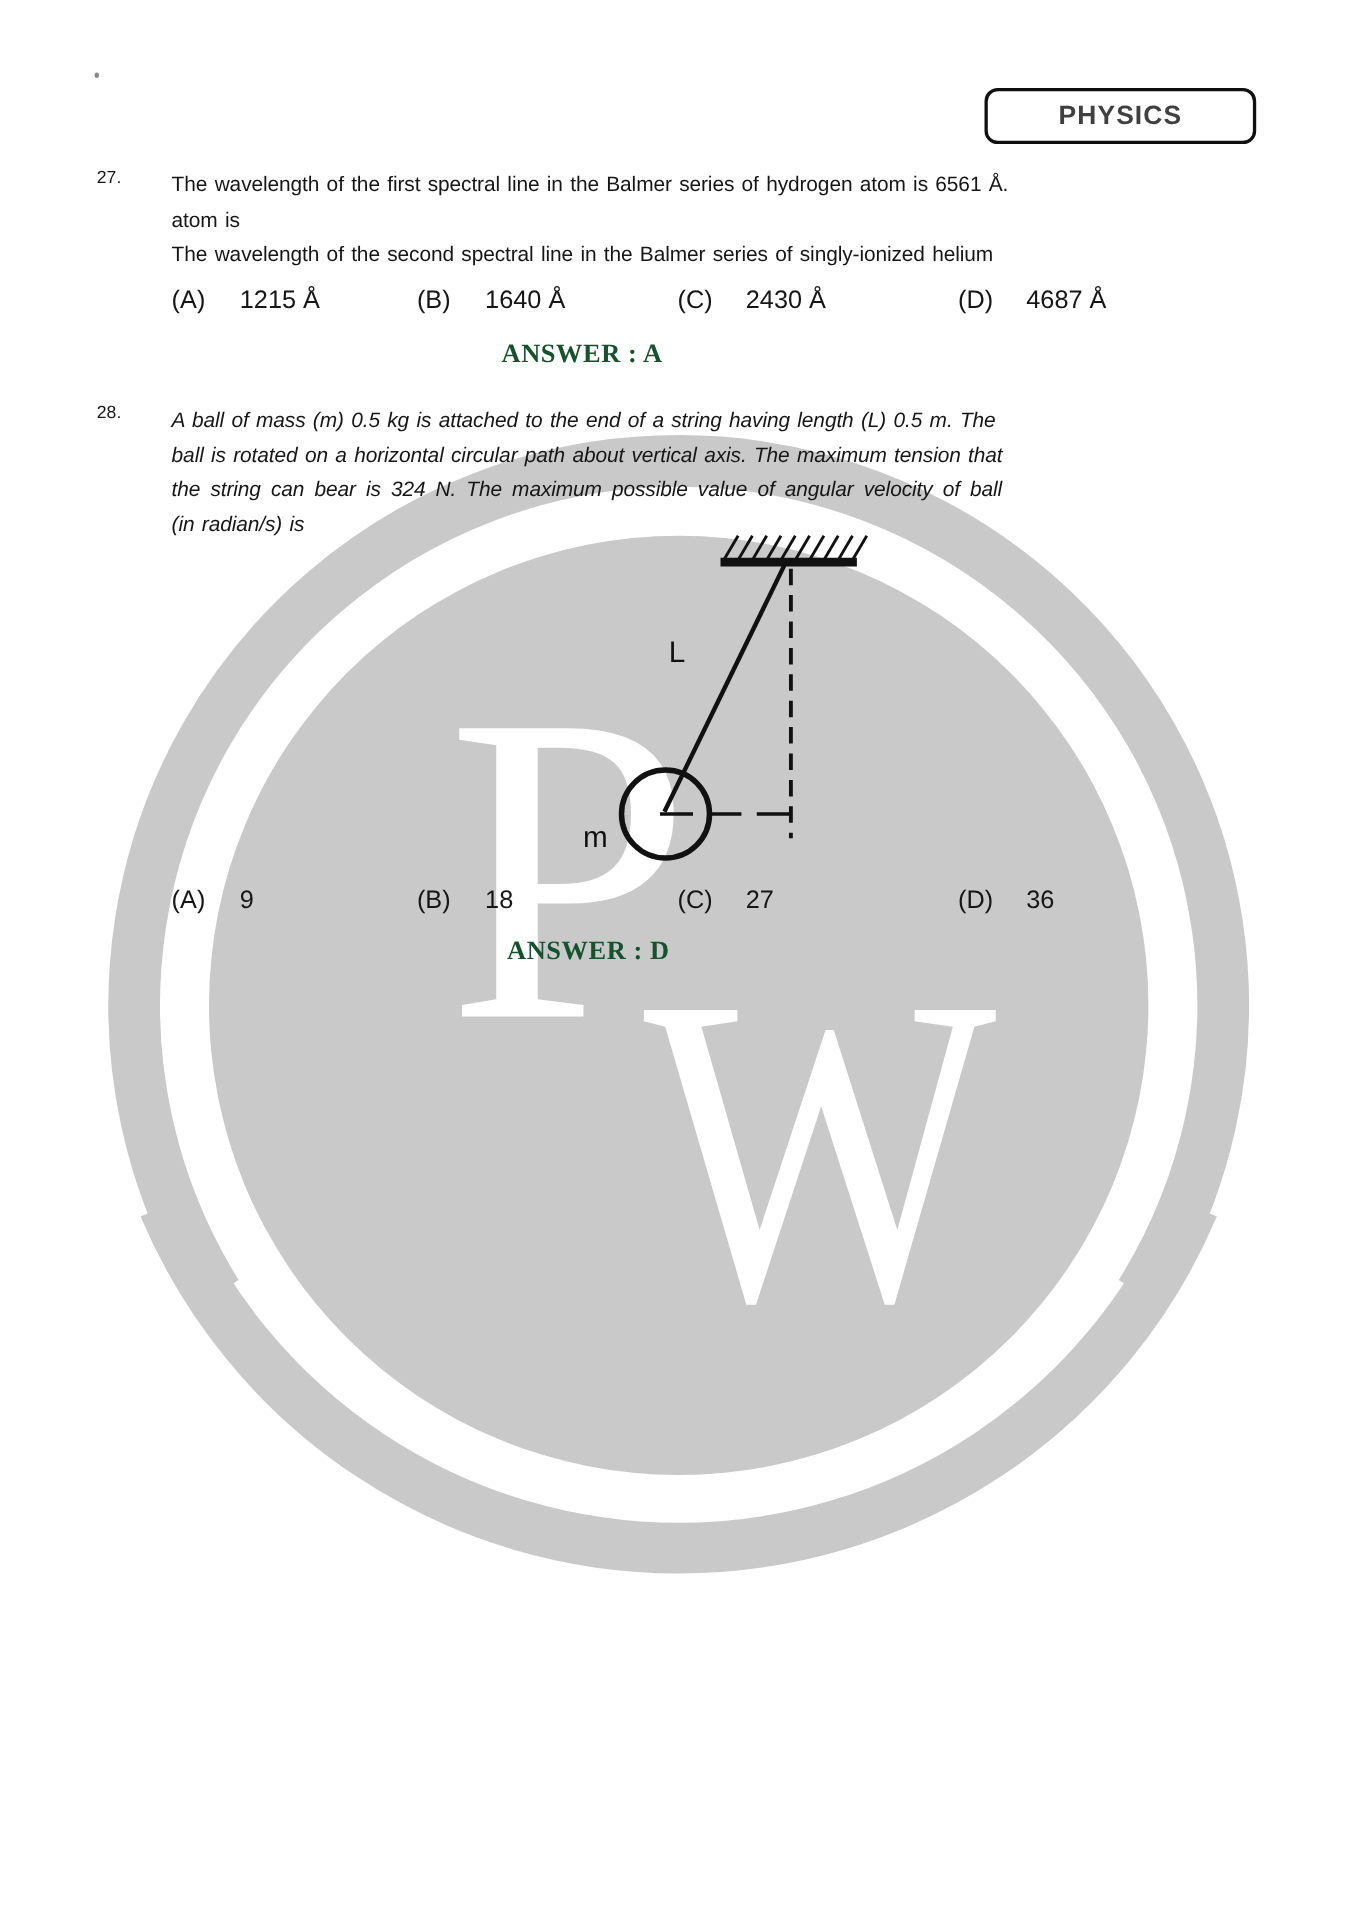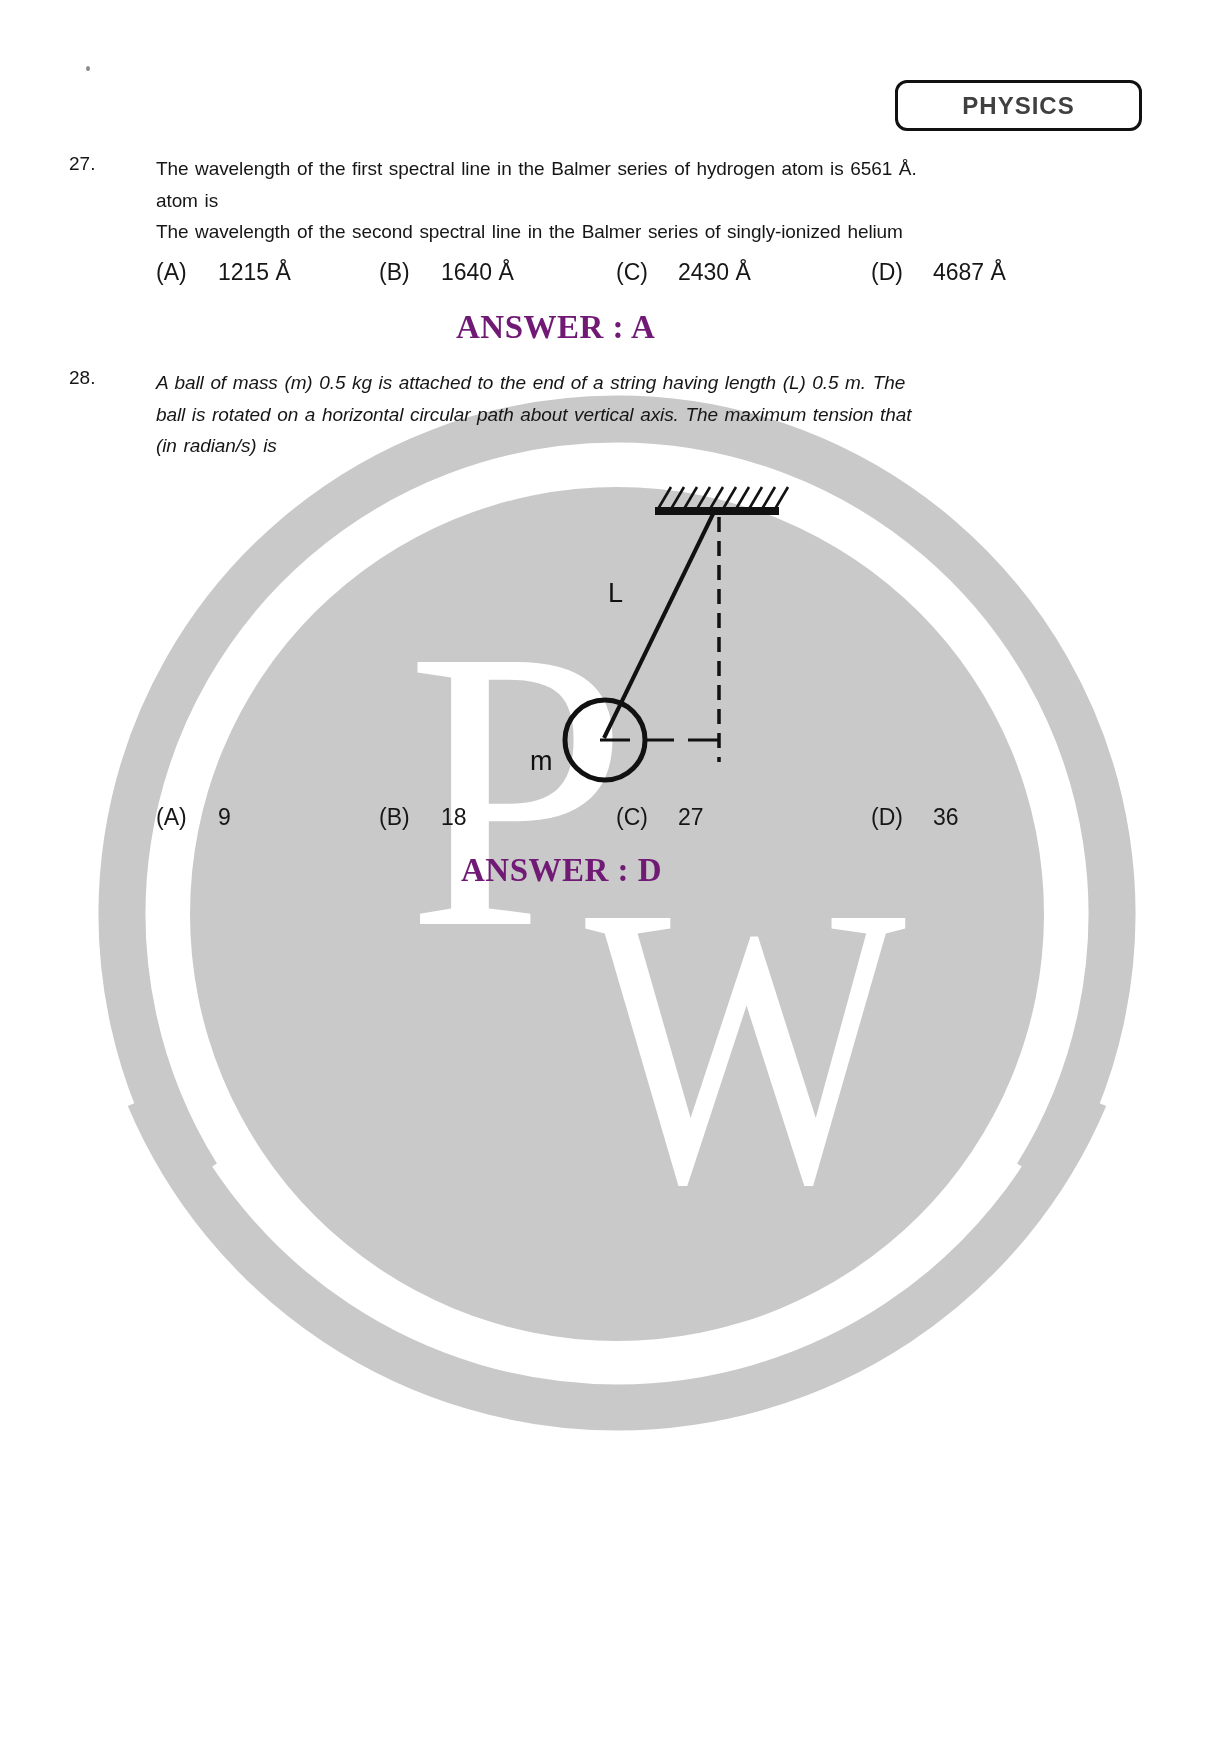--- a/index.html
+++ b/index.html
@@ -7,31 +7,31 @@
     width:1230px;height:1740px;position:relative;background:#ffffff;
     font-family:"Liberation Sans",sans-serif;color:#161616;overflow:hidden;
   }
   .abs{position:absolute;}
   
   #watermark-svg{left:0;top:0;z-index:0;}
   
   #diagram-svg{left:0;top:0;z-index:2;pointer-events:none;}
   .diagram-label{position:absolute;z-index:3;font-size:27px;color:#111;}
   
-  .qnum{position:absolute;left:69px;width:60px;font-size:19px;z-index:3;}
+  .qnum{position:absolute;left:88px;width:60px;font-size:16px;z-index:3;}
   .qtext{position:absolute;left:156px;width:960px;z-index:3;}
   .qtext .line{font-size:19px;line-height:31.5px;white-space:nowrap;letter-spacing:-0.1px;word-spacing:1.5px;}
   .qtext .line.wide{word-spacing:4px;}
   .opt-row{position:absolute;left:0;top:0;width:1230px;height:30px;z-index:3;font-size:23px;}
   .opt{position:absolute;top:0;white-space:nowrap;}
   .opt .opt-label{display:inline-block;width:62px;}
   .opt-a{left:156px;} .opt-b{left:379px;} .opt-c{left:616px;} .opt-d{left:871px;}
   .answer{
     position:absolute;z-index:3;font-family:"Liberation Serif",serif;
-    font-weight:bold;font-size:33px;letter-spacing:0.5px;color:#701a75;white-space:nowrap;
+    font-weight:bold;font-size:24px;letter-spacing:0.5px;color:#14532d;white-space:nowrap;
   }
   
   #physics-badge{
     left:895px;top:80px;width:247px;height:51px;box-sizing:border-box;
     border:3px solid #111;border-radius:12px;z-index:3;
     display:flex;align-items:center;justify-content:center;
     font-size:24px;font-weight:bold;letter-spacing:1px;color:#404040;
   }
   #scan-dot{left:86px;top:66px;width:4px;height:5px;background:#8a8a8a;border-radius:50%;z-index:3;}
 </style>
@@ -77,20 +77,21 @@
     <span class="opt-label">(D)</span><span>4687 Å</span>
   </div>
 </div>
 
 <div class="answer" style="left:456px;top:309px;">ANSWER : A</div>
 
 <div class="qnum" style="top:367px;">28.</div>
 <div class="qtext" style="top:367px;font-style:italic;">
   <div class="line">A ball of mass (m) 0.5 kg is attached to the end of a string having length (L) 0.5 m. The</div>
   <div class="line">ball is rotated on a horizontal circular path about vertical axis. The maximum tension that</div>
+  <div class="line wide">the string can bear is 324 N. The maximum possible value of angular velocity of ball</div>
   <div class="line">(in radian/s) is</div>
 </div>
 
 <svg id="diagram-svg" class="abs" width="1230" height="1740" viewBox="0 0 1230 1740">
 
   <g stroke="#111" stroke-width="2.6">
     <line x1="658" y1="509" x2="671" y2="487"></line>
     <line x1="671" y1="509" x2="684" y2="487"></line>
     <line x1="684" y1="509" x2="697" y2="487"></line>
     <line x1="697" y1="509" x2="710" y2="487"></line>

